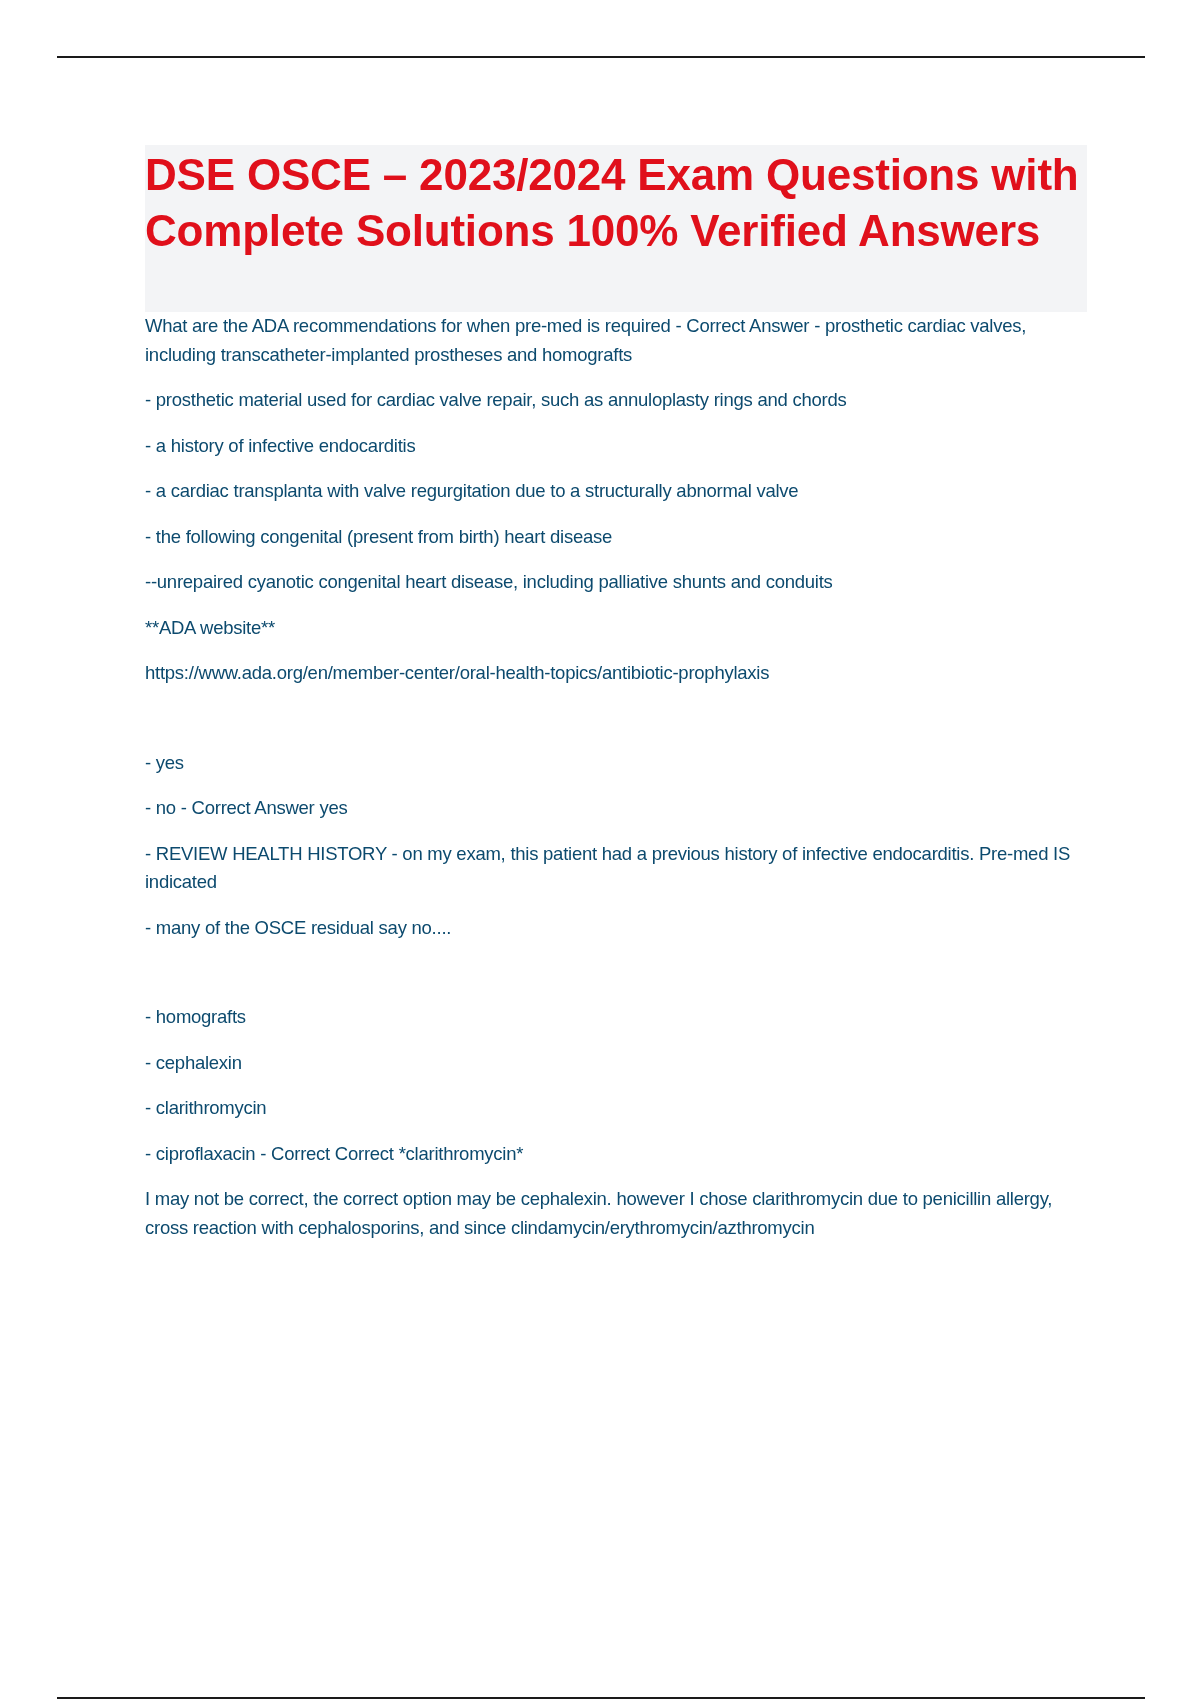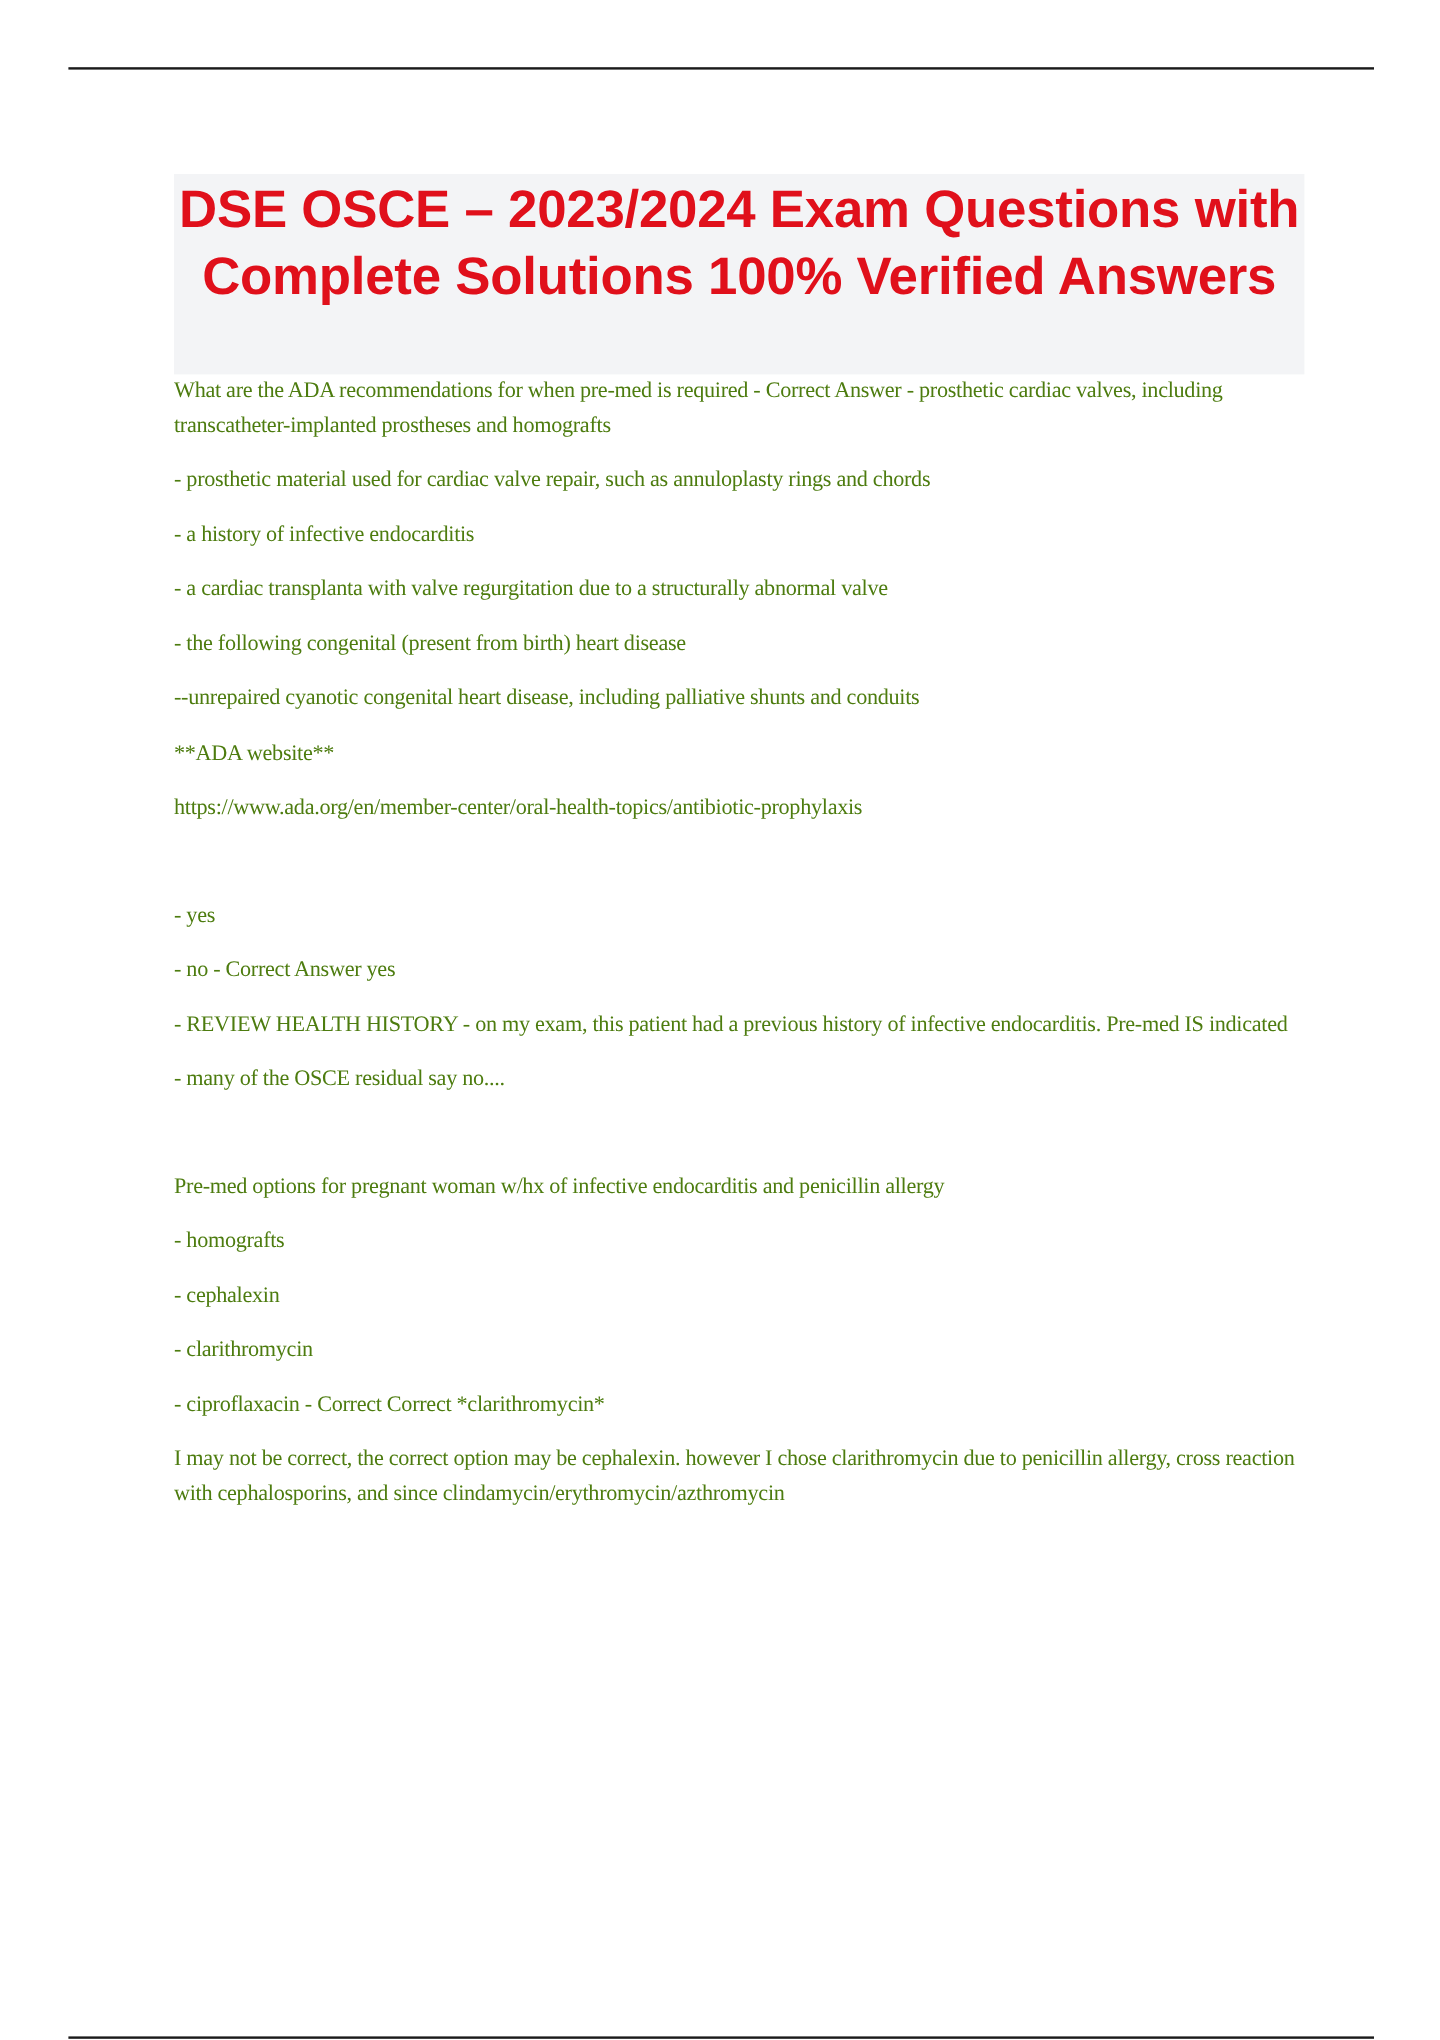--- a/index.html
+++ b/index.html
@@ -3,25 +3,25 @@
   <meta charset="utf-8">
   <style>
     html, body { margin: 0; padding: 0; background: #ffffff; }
     body { width: 1200px; height: 1700px; position: relative; overflow: hidden;
            font-family: "Liberation Sans", "DejaVu Sans", sans-serif; }
     .rule { position: absolute; left: 57px; width: 1088px; height: 2px; background: #1a1a1a; }
     .rule.top { top: 56px; }
     .rule.bottom { top: 1697px; }
     .title-box { position: absolute; left: 145px; top: 145px; width: 942px; height: 167px;
                  background: #f3f4f6; }
-    .title { margin: 0; padding-top: 2px; text-align: center; color: #e0101b; font-weight: bold;
+    .title { margin: 0; padding-top: 2px; color: #e0101b; font-weight: bold;
              font-size: 44px; line-height: 56px; font-family: "Liberation Sans", sans-serif;
              letter-spacing: -0.2px; }
-    .body-text { position: absolute; left: 145px; top: 312px; width: 950px; color: #4d7c0f;
-                 font-family: Liberation Serif, serif; font-size: 18.5px;
+    .body-text { position: absolute; left: 145px; top: 312px; width: 950px; color: #0c4a6e;
+                 font-family: Liberation Sans, sans-serif; font-size: 18.5px;
                  line-height: 28.5px; letter-spacing: -0.25px; }
     .body-text p { margin: 0 0 17px 0; }
     .gap { height: 44px; }
   </style>
 </head>
 <body>
 
 <div class="rule top"></div>
 
 <div class="title-box">
@@ -45,21 +45,20 @@
   <div>
     <p>- yes</p>
     <p>- no - Correct Answer yes</p>
     <p>- REVIEW HEALTH HISTORY - on my exam, this patient had a previous history of infective endocarditis. Pre-med IS indicated</p>
     <p>- many of the OSCE residual say no....</p>
   </div>
 
   <div class="gap"></div>
 
   <div>
-    <p>Pre-med options for pregnant woman w/hx of infective endocarditis and penicillin allergy</p>
     <p>- homografts</p>
     <p>- cephalexin</p>
     <p>- clarithromycin</p>
     <p>- ciproflaxacin - Correct Correct *clarithromycin*</p>
     <p>I may not be correct, the correct option may be cephalexin. however I chose clarithromycin due to penicillin allergy, cross reaction with cephalosporins, and since clindamycin/erythromycin/azthromycin</p>
   </div>
 </div>
 
 <div class="rule bottom"></div>
 

